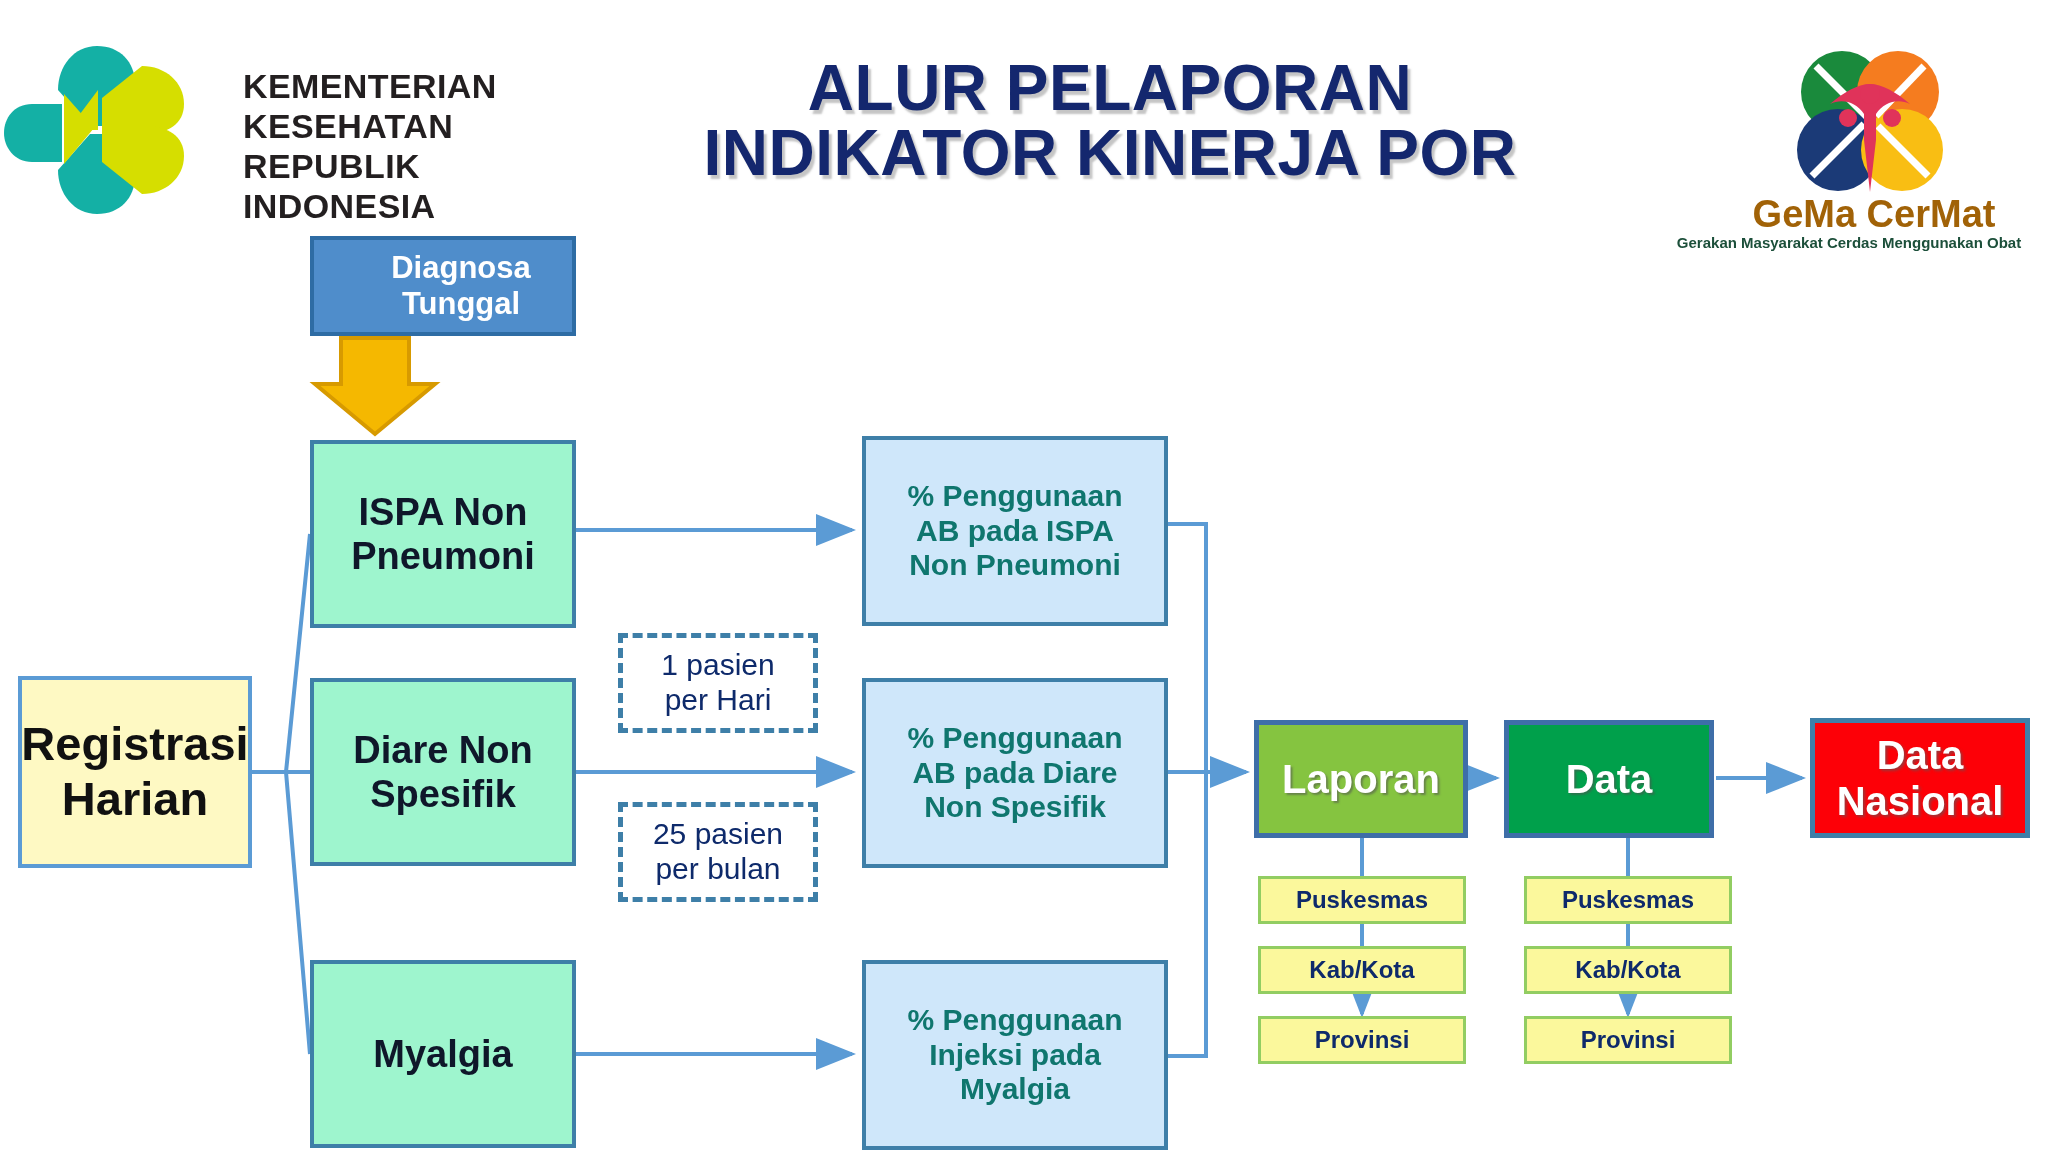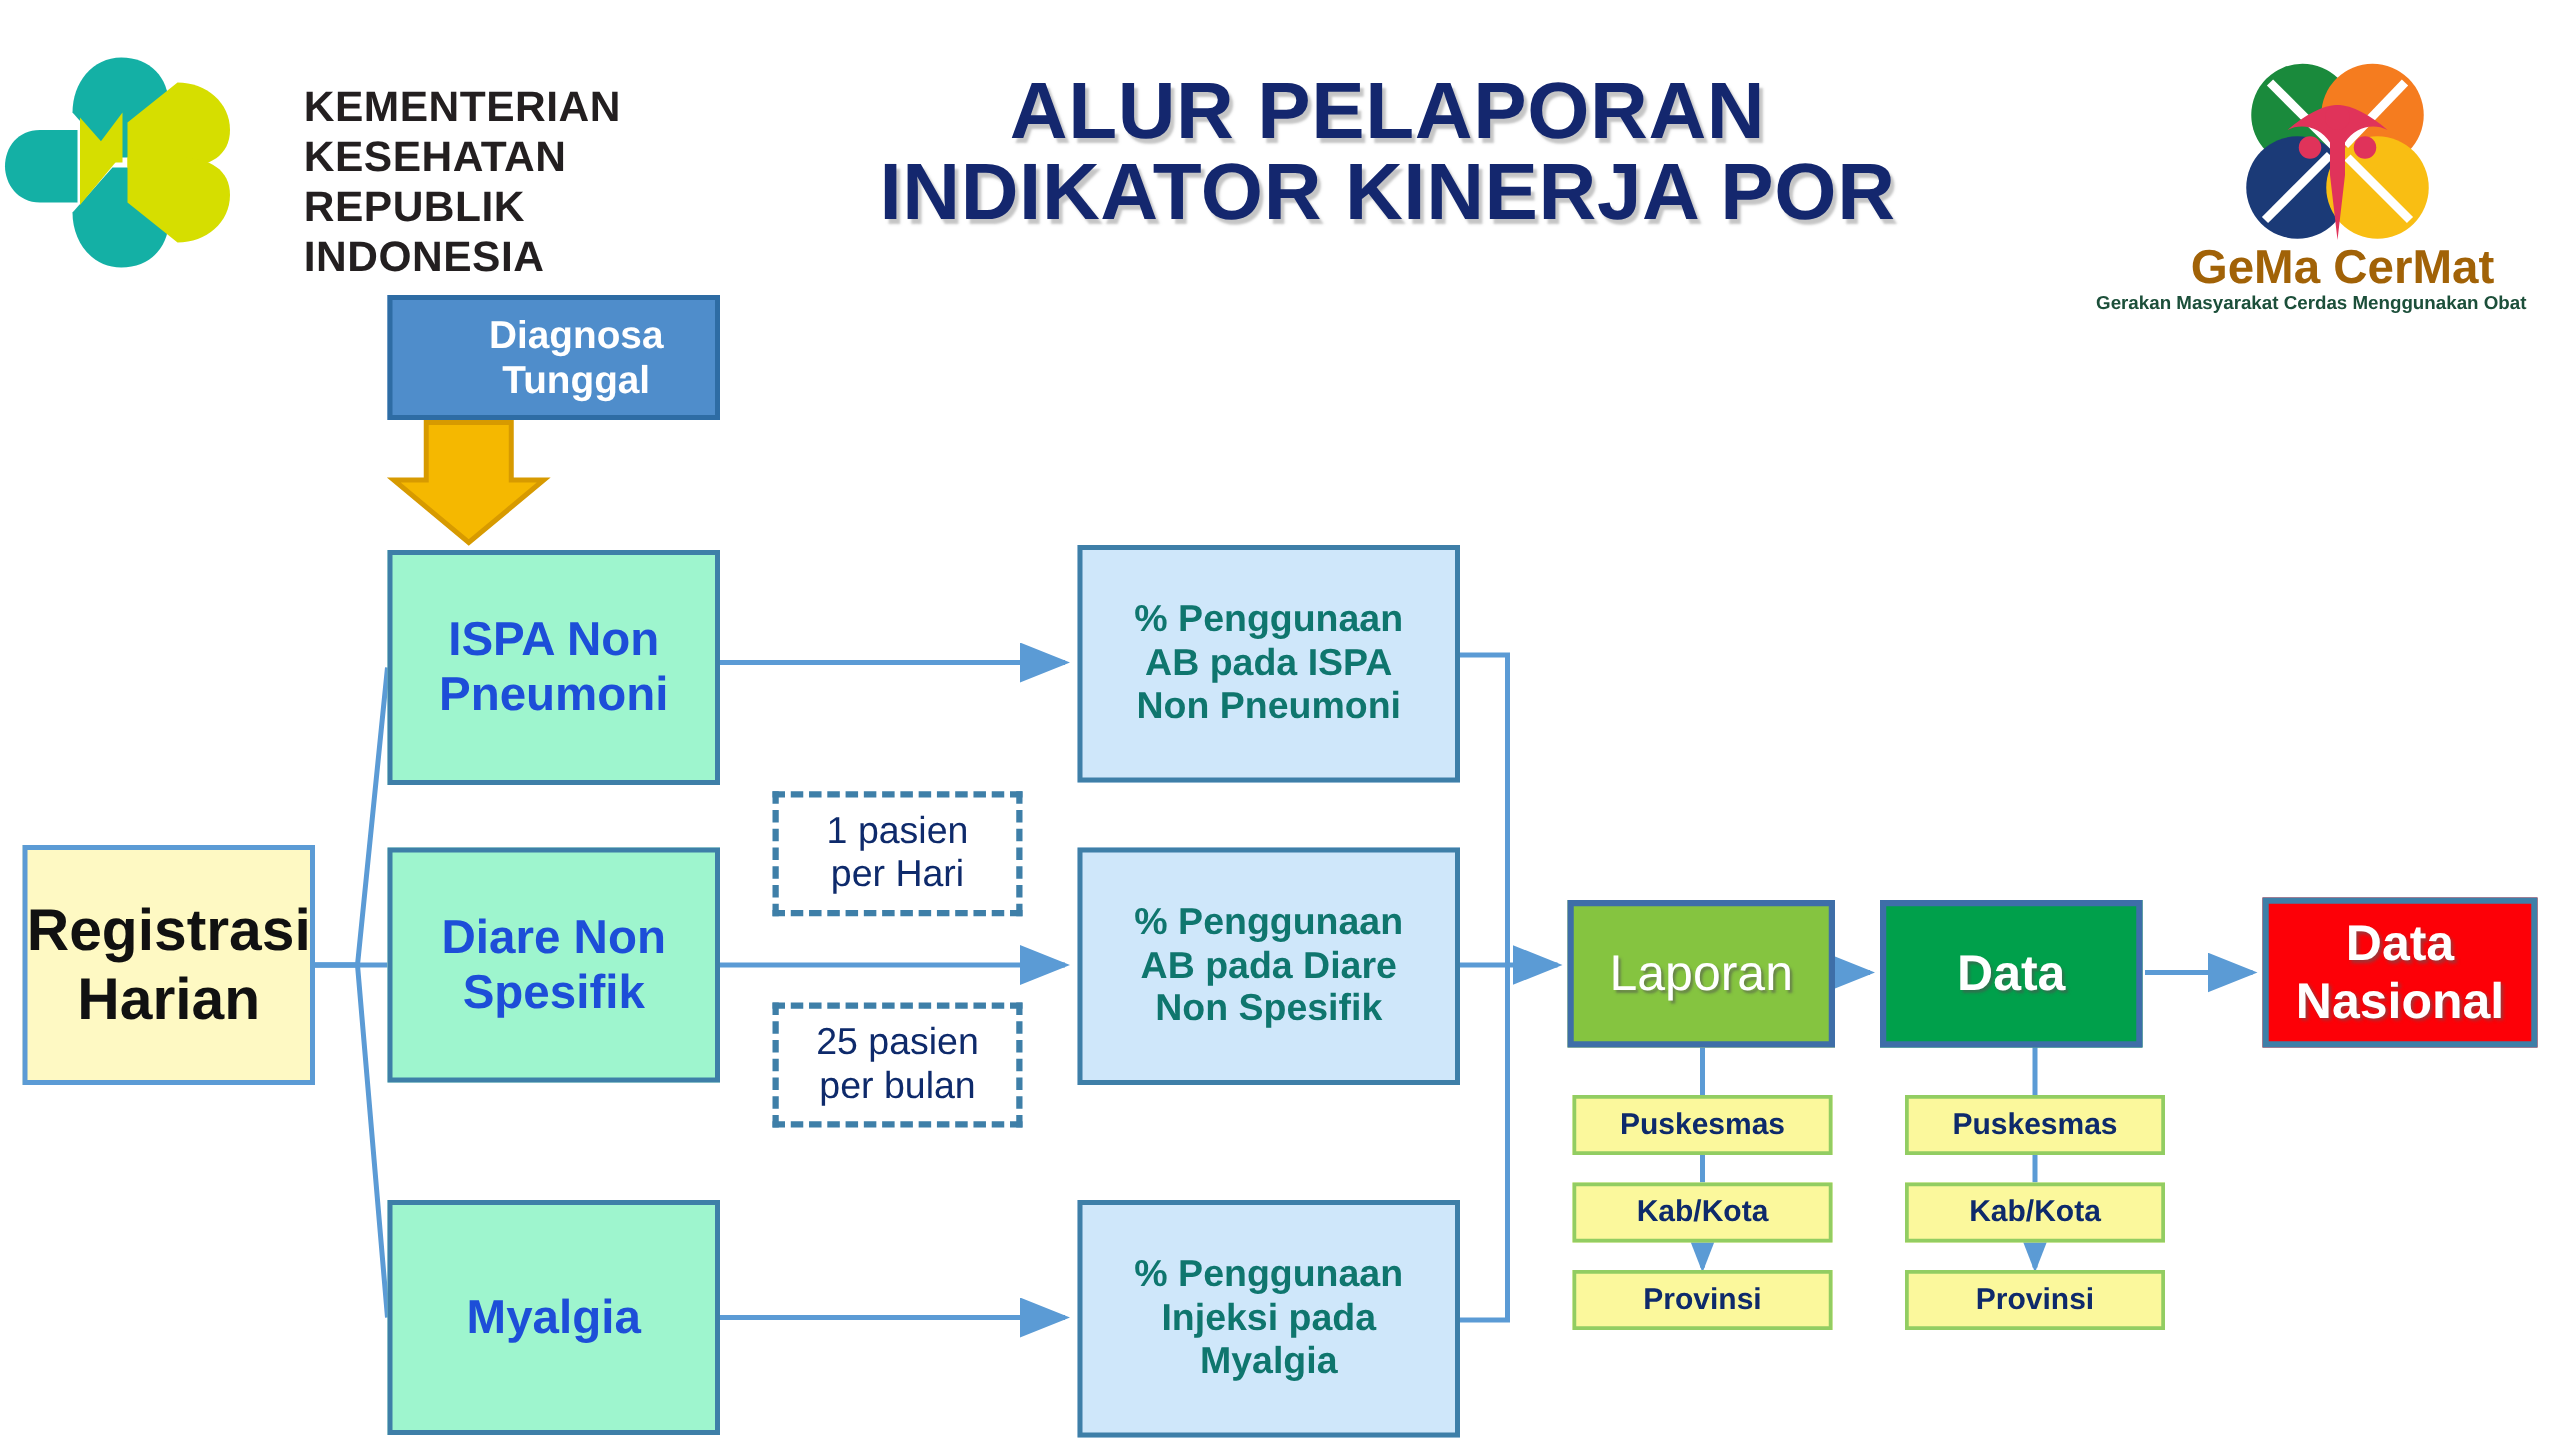--- a/index.html
+++ b/index.html
@@ -13,21 +13,21 @@
 
   
   .node{position:absolute;box-sizing:border-box;display:flex;align-items:center;
         justify-content:center;text-align:center;line-height:1.16;}
 
   
   .n-diagnosa{left:310px;top:198px;width:266px;height:100px;background:#4F8DCB;
       border:4px solid #2E6CA4;color:#ffffff;font-size:31px;font-weight:bold;padding-left:36px;}
 
   
-  .mint{background:#9EF5CE;border:4px solid #3E7FA8;color:#1d4ed8;
+  .mint{background:#9EF5CE;border:4px solid #3E7FA8;color:#0f172a;
         font-size:38px;font-weight:bold;}
   .n-ispa{left:310px;top:402px;width:266px;height:188px;}
   .n-diare{left:310px;top:640px;width:266px;height:188px;}
   .n-myalgia{left:310px;top:922px;width:266px;height:188px;}
 
   
   .n-reg{left:18px;top:638px;width:234px;height:192px;background:#fef9c3;
       border:4px solid #5B9BD5;color:#111111;font-size:47px;font-weight:bold;}
 
   
@@ -38,21 +38,21 @@
 
   
   .lblue{background:#CFE7FA;border:4px solid #3E7FA8;color:#0f766e;
          font-size:30px;font-weight:bold;}
   .n-ind1{left:862px;top:398px;width:306px;height:190px;}
   .n-ind2{left:862px;top:640px;width:306px;height:190px;}
   .n-ind3{left:862px;top:922px;width:306px;height:190px;}
 
   
   .n-laporan{left:1254px;top:682px;width:214px;height:118px;background:#85C440;
-      border:5px solid #3E6EA8;color:#ffffff;font-size:40px;font-weight:normal;
+      border:5px solid #3E6EA8;color:#ffffff;font-size:40px;font-weight:bold;
       text-shadow:2px 2px 2px rgba(80,80,80,.55);}
   .n-data{left:1504px;top:682px;width:210px;height:118px;background:#00A04B;
       border:5px solid #3E6EA8;color:#ffffff;font-size:40px;font-weight:bold;
       text-shadow:2px 2px 2px rgba(80,80,80,.55);}
   .n-nasional{left:1810px;top:680px;width:220px;height:120px;background:#FD0007;
       border:5px solid #3E7FA8;color:#ffffff;font-size:40px;font-weight:bold;
       text-shadow:2px 2px 3px rgba(90,90,90,.6);}
 
   
   .yel{background:#FBF89C;border:3px solid #92CD62;color:#0E2A6B;

